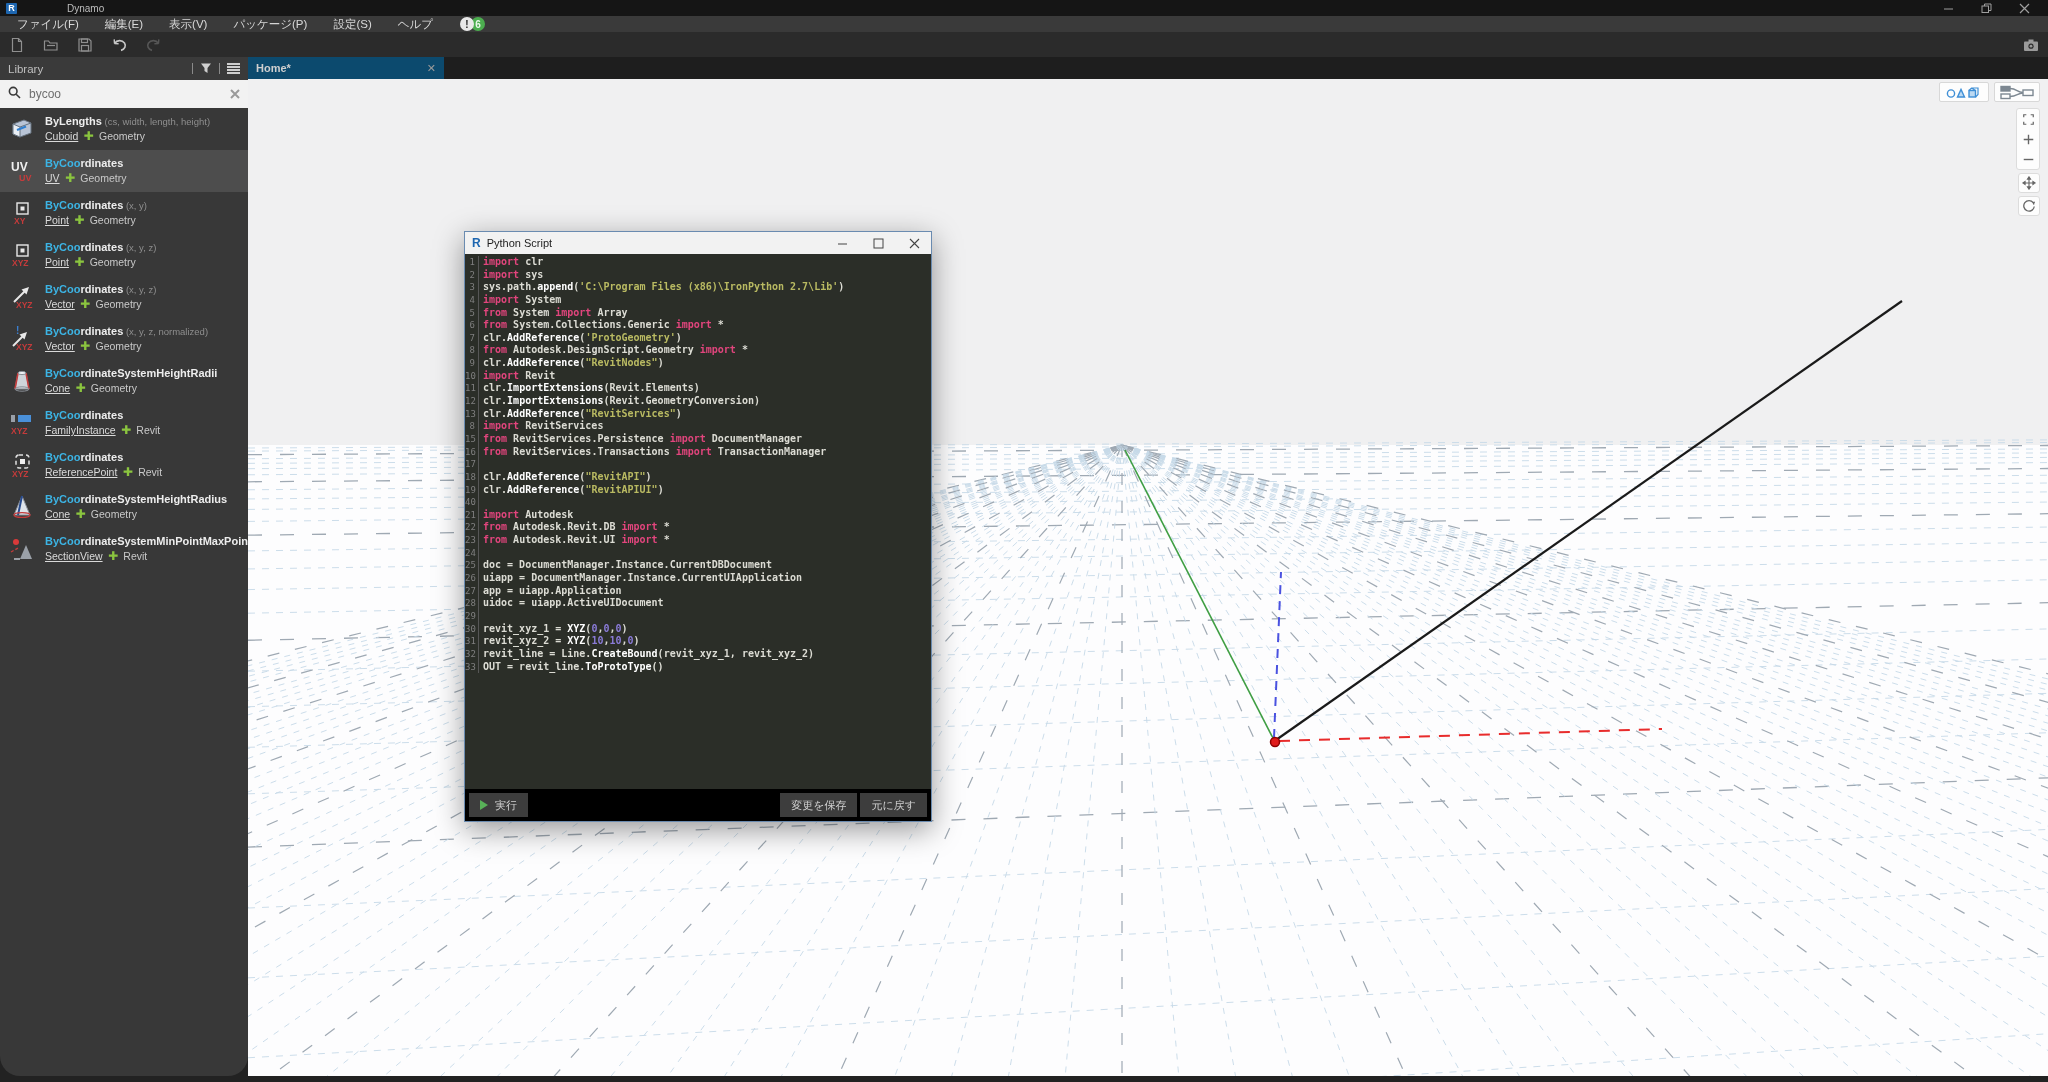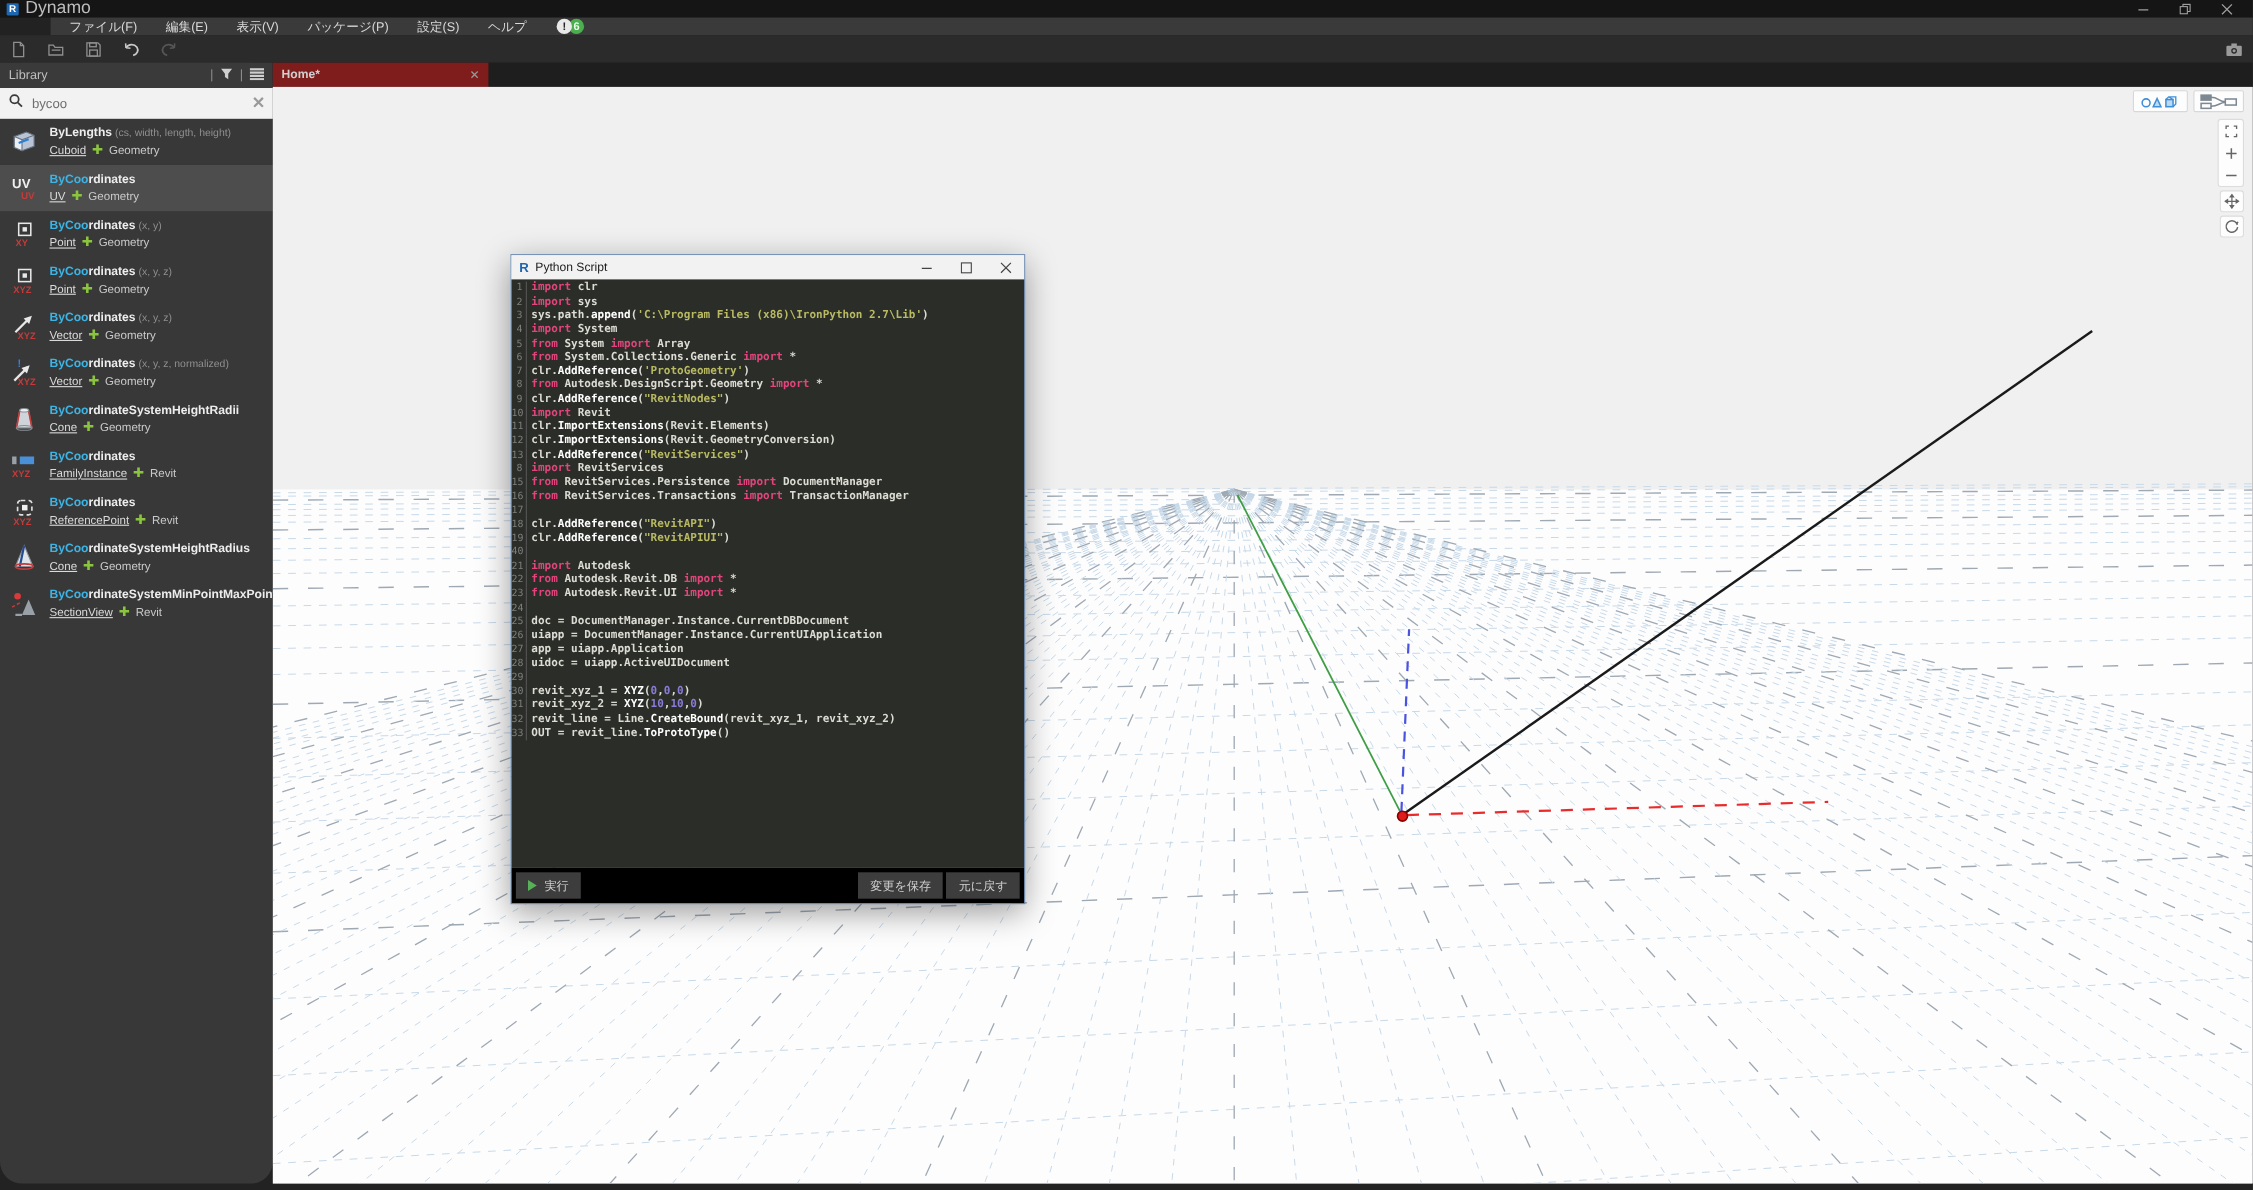--- a/index.html
+++ b/index.html
@@ -3,25 +3,25 @@
 <meta charset="utf-8">
 <style>
   * { margin:0; padding:0; box-sizing:border-box; }
   html,body { width:2048px; height:1082px; overflow:hidden; background:#222;
     font-family:"Liberation Sans","DejaVu Sans",sans-serif; }
 
   
   .titlebar { height:16px; background:#151515; display:flex; align-items:center; padding:0 6px; }
   .app-icon { width:11px; height:11px; background:#1d66b0; color:#fff; font-size:9px; font-weight:bold;
     display:flex; align-items:center; justify-content:center; border-radius:1px; margin-right:6px; }
-  .app-title { color:#bdbdbd; font-size:16px; }
+  .app-title { color:#bdbdbd; font-size:10px;margin-left:44px; }
   .win-controls { margin-left:auto; display:flex; gap:26px; padding-right:12px; }
   .win-btn { width:12px; height:12px; display:flex; align-items:center; justify-content:center; }
 
-  .menubar { height:16px; background:#3a3a3a; display:flex; align-items:center; padding-left:4px;margin-left:46px; }
+  .menubar { height:16px; background:#3a3a3a; display:flex; align-items:center; padding-left:4px; }
   .menu-item { color:#d9d9d9; font-size:11.5px; padding:0 13px; height:100%; display:flex; align-items:center; }
   .badges { display:flex; align-items:center; margin-left:14px; }
   .badge { width:14px; height:14px; border-radius:50%; font-size:10px; font-weight:bold;
     display:flex; align-items:center; justify-content:center; }
   .badge.alert { background:#e8e8e8; color:#222; z-index:2; }
   .badge.count { background:#4cae4f; color:#e9f7e9; margin-left:-3px; }
 
   .toolbar { height:25px; background:#2b2b2b; display:flex; align-items:center; padding:0 8px; gap:16px; }
   .tool-btn { width:18px; height:18px; display:flex; align-items:center; justify-content:center; }
   .tool-spacer { flex:1; }
@@ -46,21 +46,21 @@
   .lib-title-line { font-size:11px; font-weight:bold; color:#ededed; white-space:nowrap; }
   .lib-title-line .hl { color:#3cb4e5; }
   .lib-title-line .hint { color:#8f8f8f; font-weight:normal; font-size:9.5px; }
   .lib-sub { font-size:10.5px; color:#c9c9c9; white-space:nowrap; }
   .lib-sub .link { color:#dadada; text-decoration:underline; }
   .lib-sub .plus { color:#8bc53f; font-weight:bold; font-size:12px; padding:0 2px; }
 
   
   .workspace { flex:1; display:flex; flex-direction:column; }
   .tabstrip { height:22px; background:#1e1e1e; display:flex; }
-  .tab { width:196px; background:#7f1d1d; display:flex; align-items:center; padding:0 8px; }
+  .tab { width:196px; background:#0c4a6e; display:flex; align-items:center; padding:0 8px; }
   .tab-label { color:#cfcfcf; font-size:11px; font-weight:bold; }
   .tab-close { margin-left:auto; color:#9a9a9a; font-size:11px; }
 
   .canvas { position:relative; flex:1; background:#f0f0f1; overflow:hidden; }
   .canvas svg.scene { position:absolute; left:0; top:0; }
 
   .view-toggles { position:absolute; top:3px; right:8px; display:flex; gap:5px; }
   .view-btn { background:#fdfdfd; border:1px solid #d8d8d8; border-radius:2px; height:20px;
     display:flex; align-items:center; justify-content:center; padding:0 5px; }
   .nav-stack { position:absolute; right:8px; display:flex; flex-direction:column;

